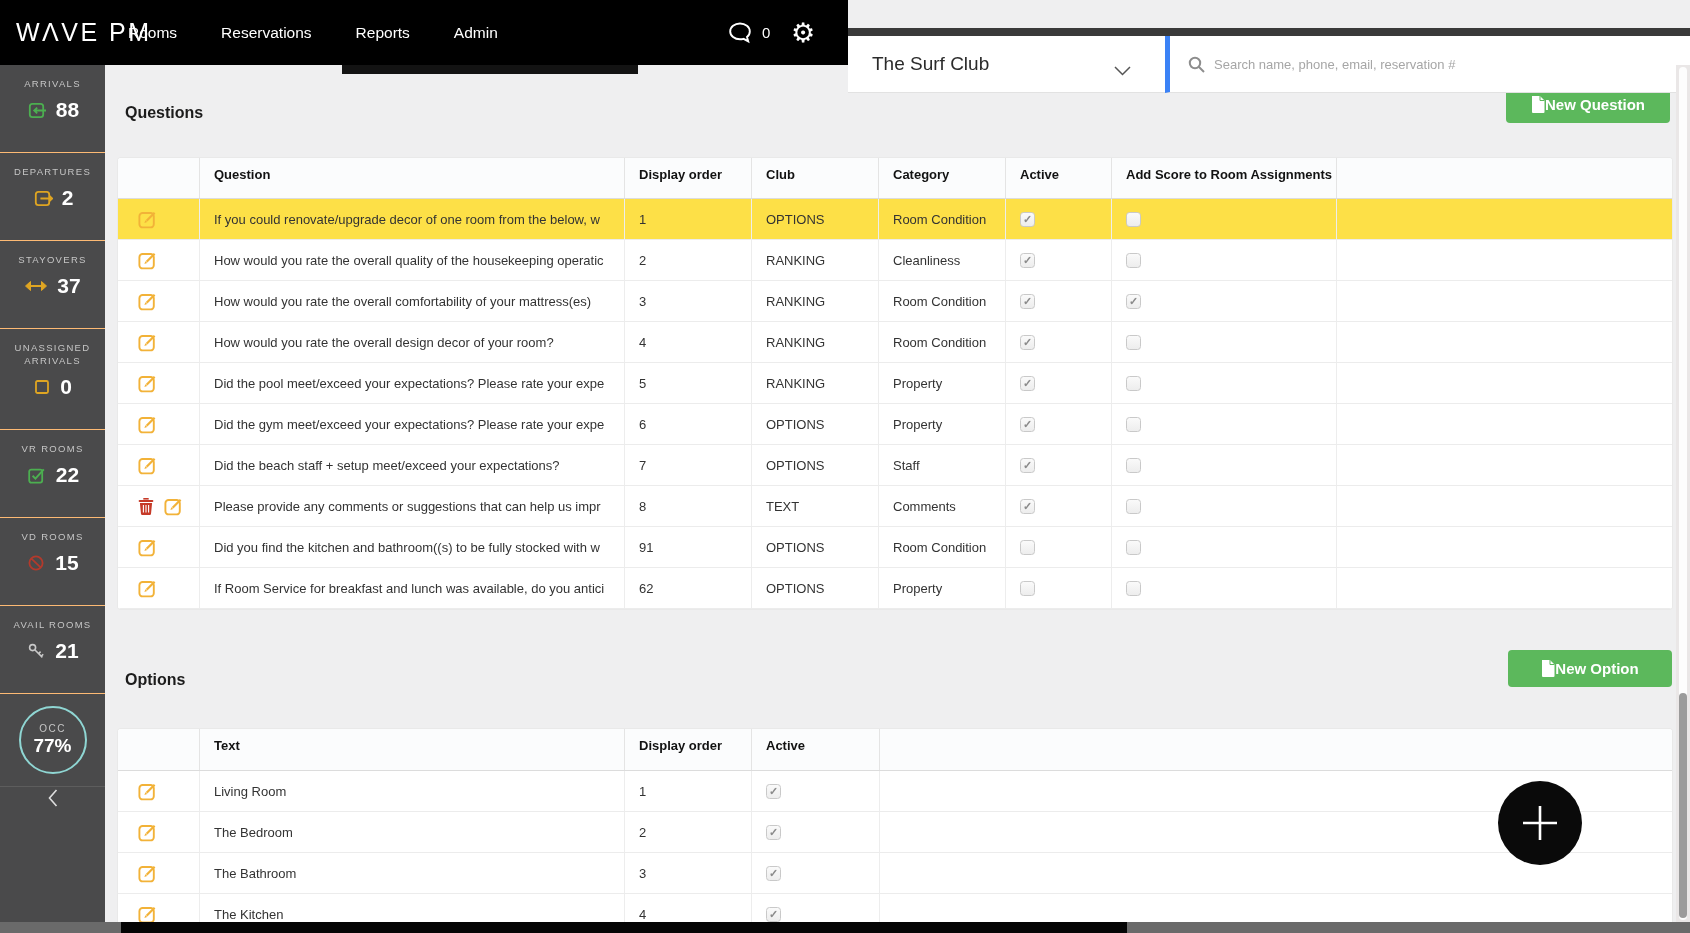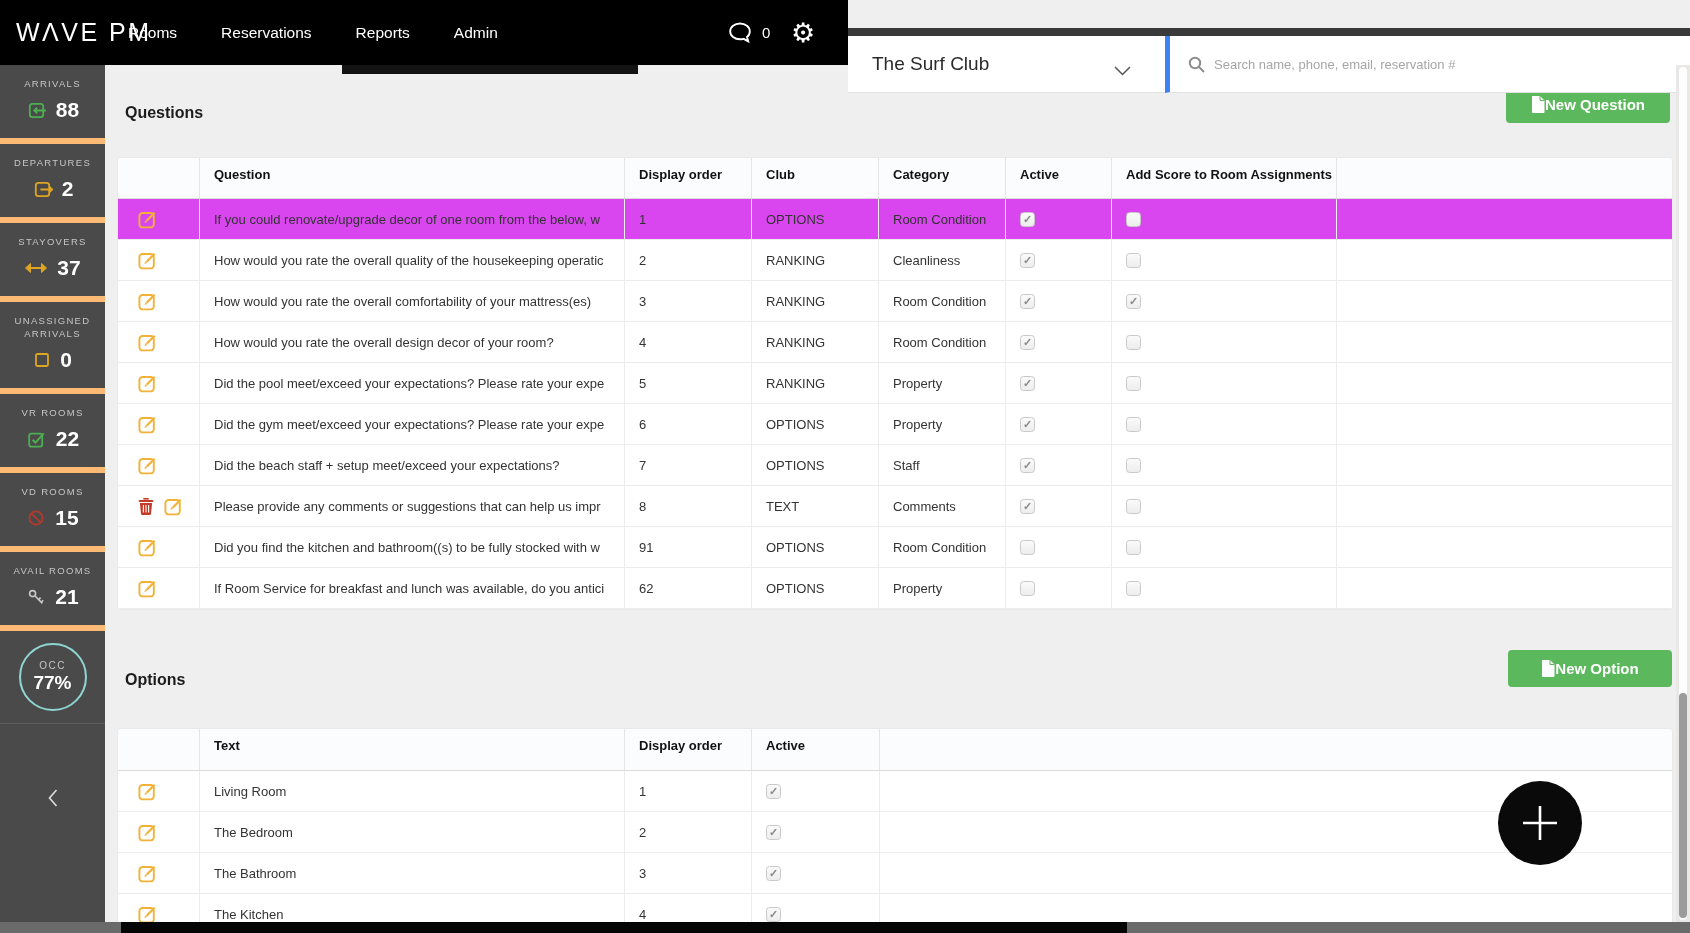--- a/index.html
+++ b/index.html
@@ -23,21 +23,21 @@
   .prop-chev{position:absolute;right:34px;top:26px;}
   .search-panel{position:absolute;left:317px;top:8px;width:525px;height:57px;background:#fff;
                 border-left:5px solid #3b82f6;display:flex;align-items:center;border-bottom:1px solid #e2e2e2;box-sizing:border-box;}
   .search-icon{margin-left:18px;margin-right:7px;display:flex;}
   .search-input{border:none;outline:none;font-size:13px;color:#444;width:440px;
                 font-family:"Liberation Sans",sans-serif;}
   .search-input::placeholder{color:#a6a6a6;}
 
   
   .sidebar{position:absolute;left:0;top:65px;width:105px;height:857px;background:#4a4a4b;z-index:20;}
-  .stat{border-bottom:6px solid #fdba74;padding:12px 4px 16px 4px;text-align:center;cursor:pointer;}
+  .stat{border-bottom:1px solid #fdba74;padding:12px 4px 30px 4px;text-align:center;cursor:pointer;}
   .stat-label{color:#c6c6c6;font-size:9.5px;letter-spacing:1.3px;line-height:13px;margin-bottom:8px;}
   .stat-row{display:flex;align-items:center;justify-content:center;gap:9px;}
   .stat-value{color:#fff;font-size:21px;font-weight:bold;}
   .occ-block{border-bottom:1px solid #5d5d5d;padding:12px 0;display:flex;justify-content:center;}
   .occ-circle{width:64px;height:64px;border:2px solid #8fd6d3;border-radius:50%;
               display:flex;flex-direction:column;align-items:center;justify-content:center;}
   .occ-label{color:#c6c6c6;font-size:10px;letter-spacing:1.5px;}
   .occ-value{color:#fff;font-size:19px;font-weight:bold;margin-top:1px;}
   .collapse{position:absolute;left:0;top:722px;width:105px;display:flex;justify-content:center;cursor:pointer;}
 
@@ -48,21 +48,21 @@
   .green-btn span{color:#fff;font-size:15px;font-weight:bold;}
 
   
   .tbl{position:absolute;background:#fff;border-radius:3px;overflow:hidden;
        box-shadow:0 0 0 1px #e9e9e9;z-index:4;}
   .thead{display:flex;height:41px;background:#fbfcfd;border-bottom:1px solid #dcdcdc;box-sizing:border-box;}
   .th{display:flex;align-items:center;padding:0 10px 8px 14px;font-size:13px;font-weight:bold;color:#121212;
       border-right:1px solid #e4e4e4;box-sizing:border-box;white-space:nowrap;overflow:visible;}
   .th:last-child{border-right:none;}
   .trow{display:flex;height:41px;border-bottom:1px solid #ececec;background:#fff;box-sizing:border-box;}
-  .trow.hl{background:#d946ef;}
+  .trow.hl{background:#fde047;}
   .td{display:flex;align-items:center;padding:0 12px 0 14px;font-size:13px;color:#333;
       border-right:1px solid #ededed;box-sizing:border-box;white-space:nowrap;overflow:hidden;}
   .td:last-child{border-right:none;}
   .icon-cell{padding-left:20px;gap:10px;}
   .qc0{width:82px;flex:none;} .qc1{width:425px;flex:none;} .qc2{width:127px;flex:none;}
   .qc3{width:127px;flex:none;} .qc4{width:127px;flex:none;} .qc5{width:106px;flex:none;}
   .qc6{width:225px;flex:none;} .qc7{flex:1;}
   .oc0{width:82px;flex:none;} .oc1{width:425px;flex:none;} .oc2{width:127px;flex:none;}
   .oc3{width:128px;flex:none;} .oc4{flex:1;}
 

